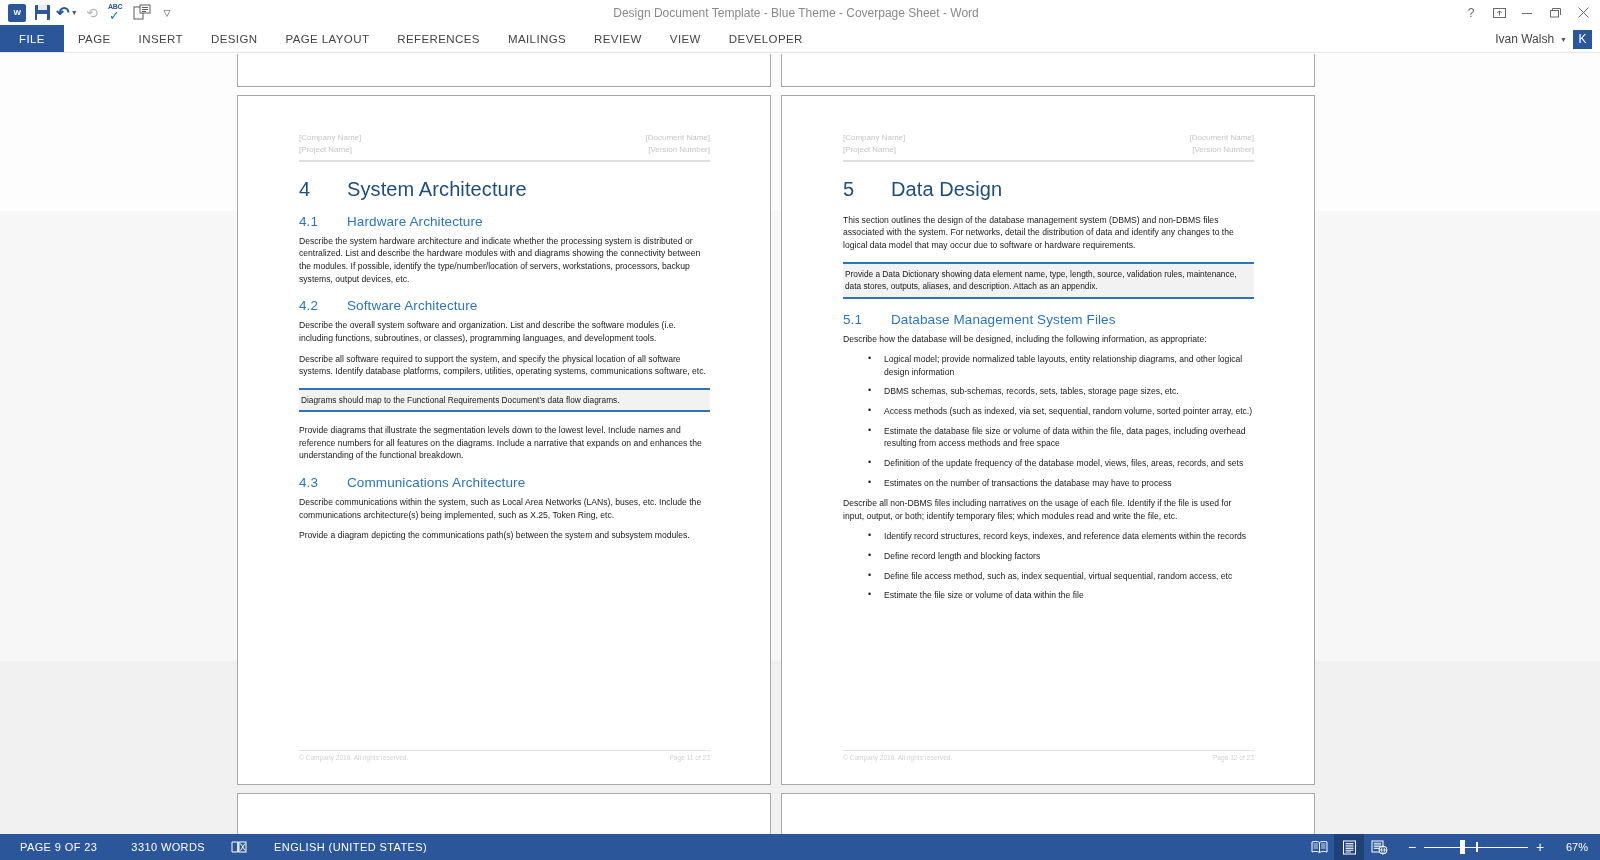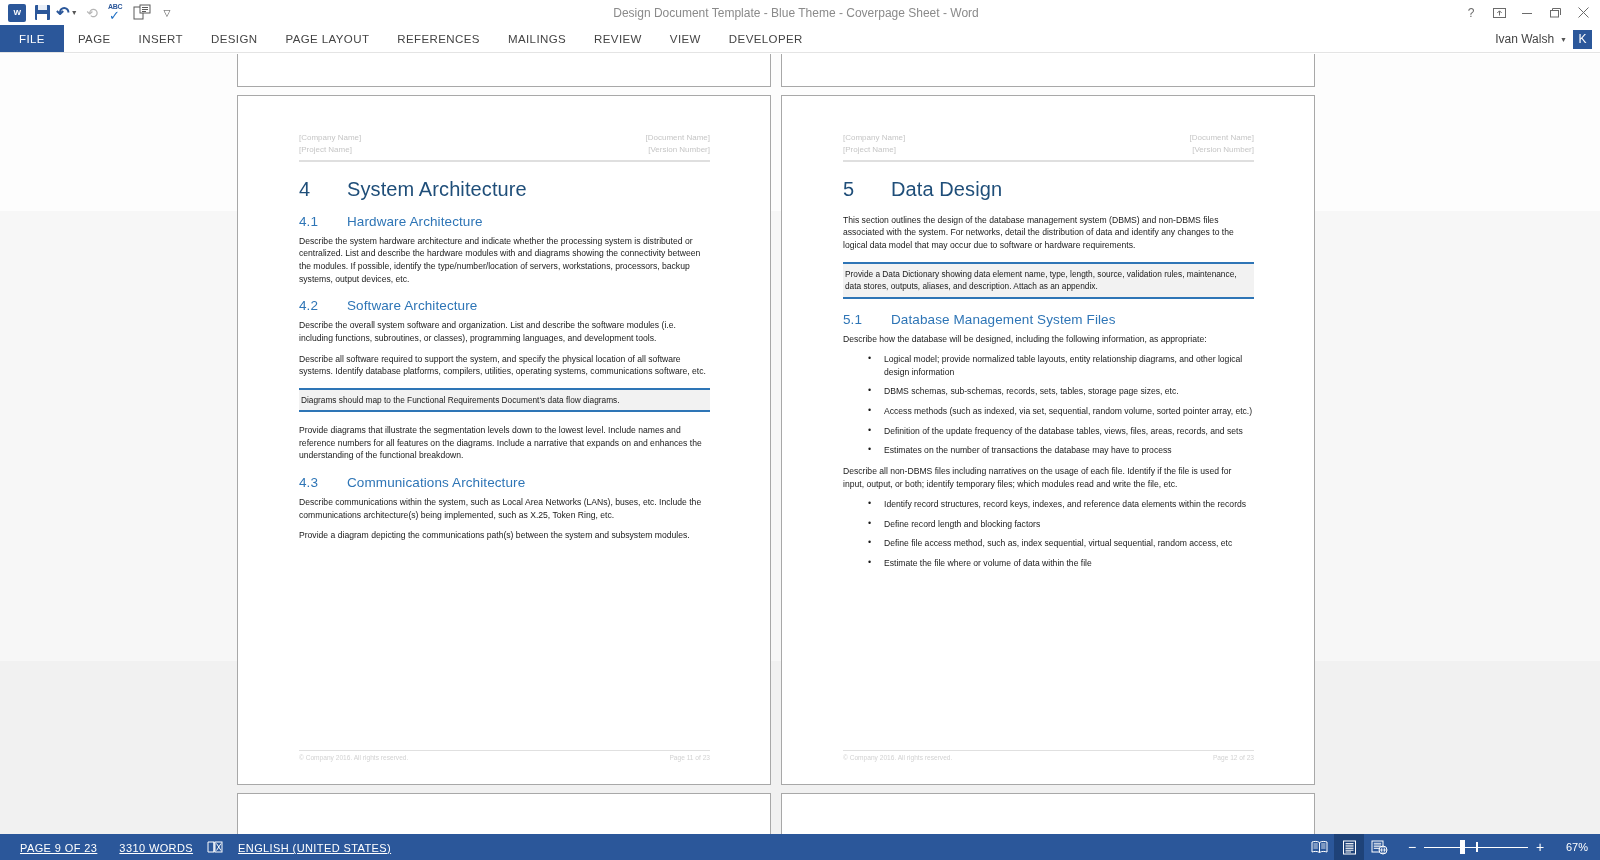--- a/index.html
+++ b/index.html
@@ -288,21 +288,21 @@
   .statusbar {
     position: absolute;
     left: 0; right: 0; bottom: 0;
     height: 26px;
     background: #2b579a;
     display: flex;
     align-items: center;
     color: #ffffff;
     font-size: 11px;
   }
-  .sb-left { display: flex; align-items: flex-end; gap: 0px; padding-left: 9px; text-decoration: underline; }
+  .sb-left { display: flex; align-items: center; gap: 12px; padding-left: 9px; }
   .sb-item { padding: 0 11px; letter-spacing: 0.4px; cursor: pointer; }
   .sb-right {
     margin-left: auto;
     display: flex;
     align-items: center;
     padding-right: 12px;
     gap: 0;
   }
   .view-btn {
     width: 30px; height: 26px;
@@ -524,30 +524,31 @@
 
         <h2 class="sub">
           <span class="num">5.1</span>
           <span>Database Management System Files</span>
         </h2>
         <p class="body">Describe how the database will be designed, including the following information, as appropriate:</p>
         <ul class="bullets">
           <li>Logical model; provide normalized table layouts, entity relationship diagrams, and other logical design information</li>
           <li>DBMS schemas, sub-schemas, records, sets, tables, storage page sizes, etc.</li>
           <li>Access methods (such as indexed, via set, sequential, random volume, sorted pointer array, etc.)</li>
-          <li>Definition of the update frequency of the database tables, views, files, areas, records, and sets</li>
+          <li>Estimate the database file size or volume of data within the file, data pages, including overhead resulting from access methods and free space</li>
+          <li>Definition of the update frequency of the database model, views, files, areas, records, and sets</li>
           <li>Estimates on the number of transactions the database may have to process</li>
         </ul>
 
         <p class="body">Describe all non-DBMS files including narratives on the usage of each file. Identify if the file is used for input, output, or both; identify temporary files; which modules read and write the file, etc.</p>
         <ul class="bullets">
           <li>Identify record structures, record keys, indexes, and reference data elements within the records</li>
           <li>Define record length and blocking factors</li>
           <li>Define file access method, such as, index sequential, virtual sequential, random access, etc</li>
-          <li>Estimate the file where or volume of data within the file</li>
+          <li>Estimate the file size or volume of data within the file</li>
         </ul>
       </div>
 
       <div class="doc-footer">
         <span>© Company 2016. All rights reserved.</span>
         <span>Page 12 of 23</span>
       </div>
     </div>
 
     <div class="page page-bot-l"></div>

